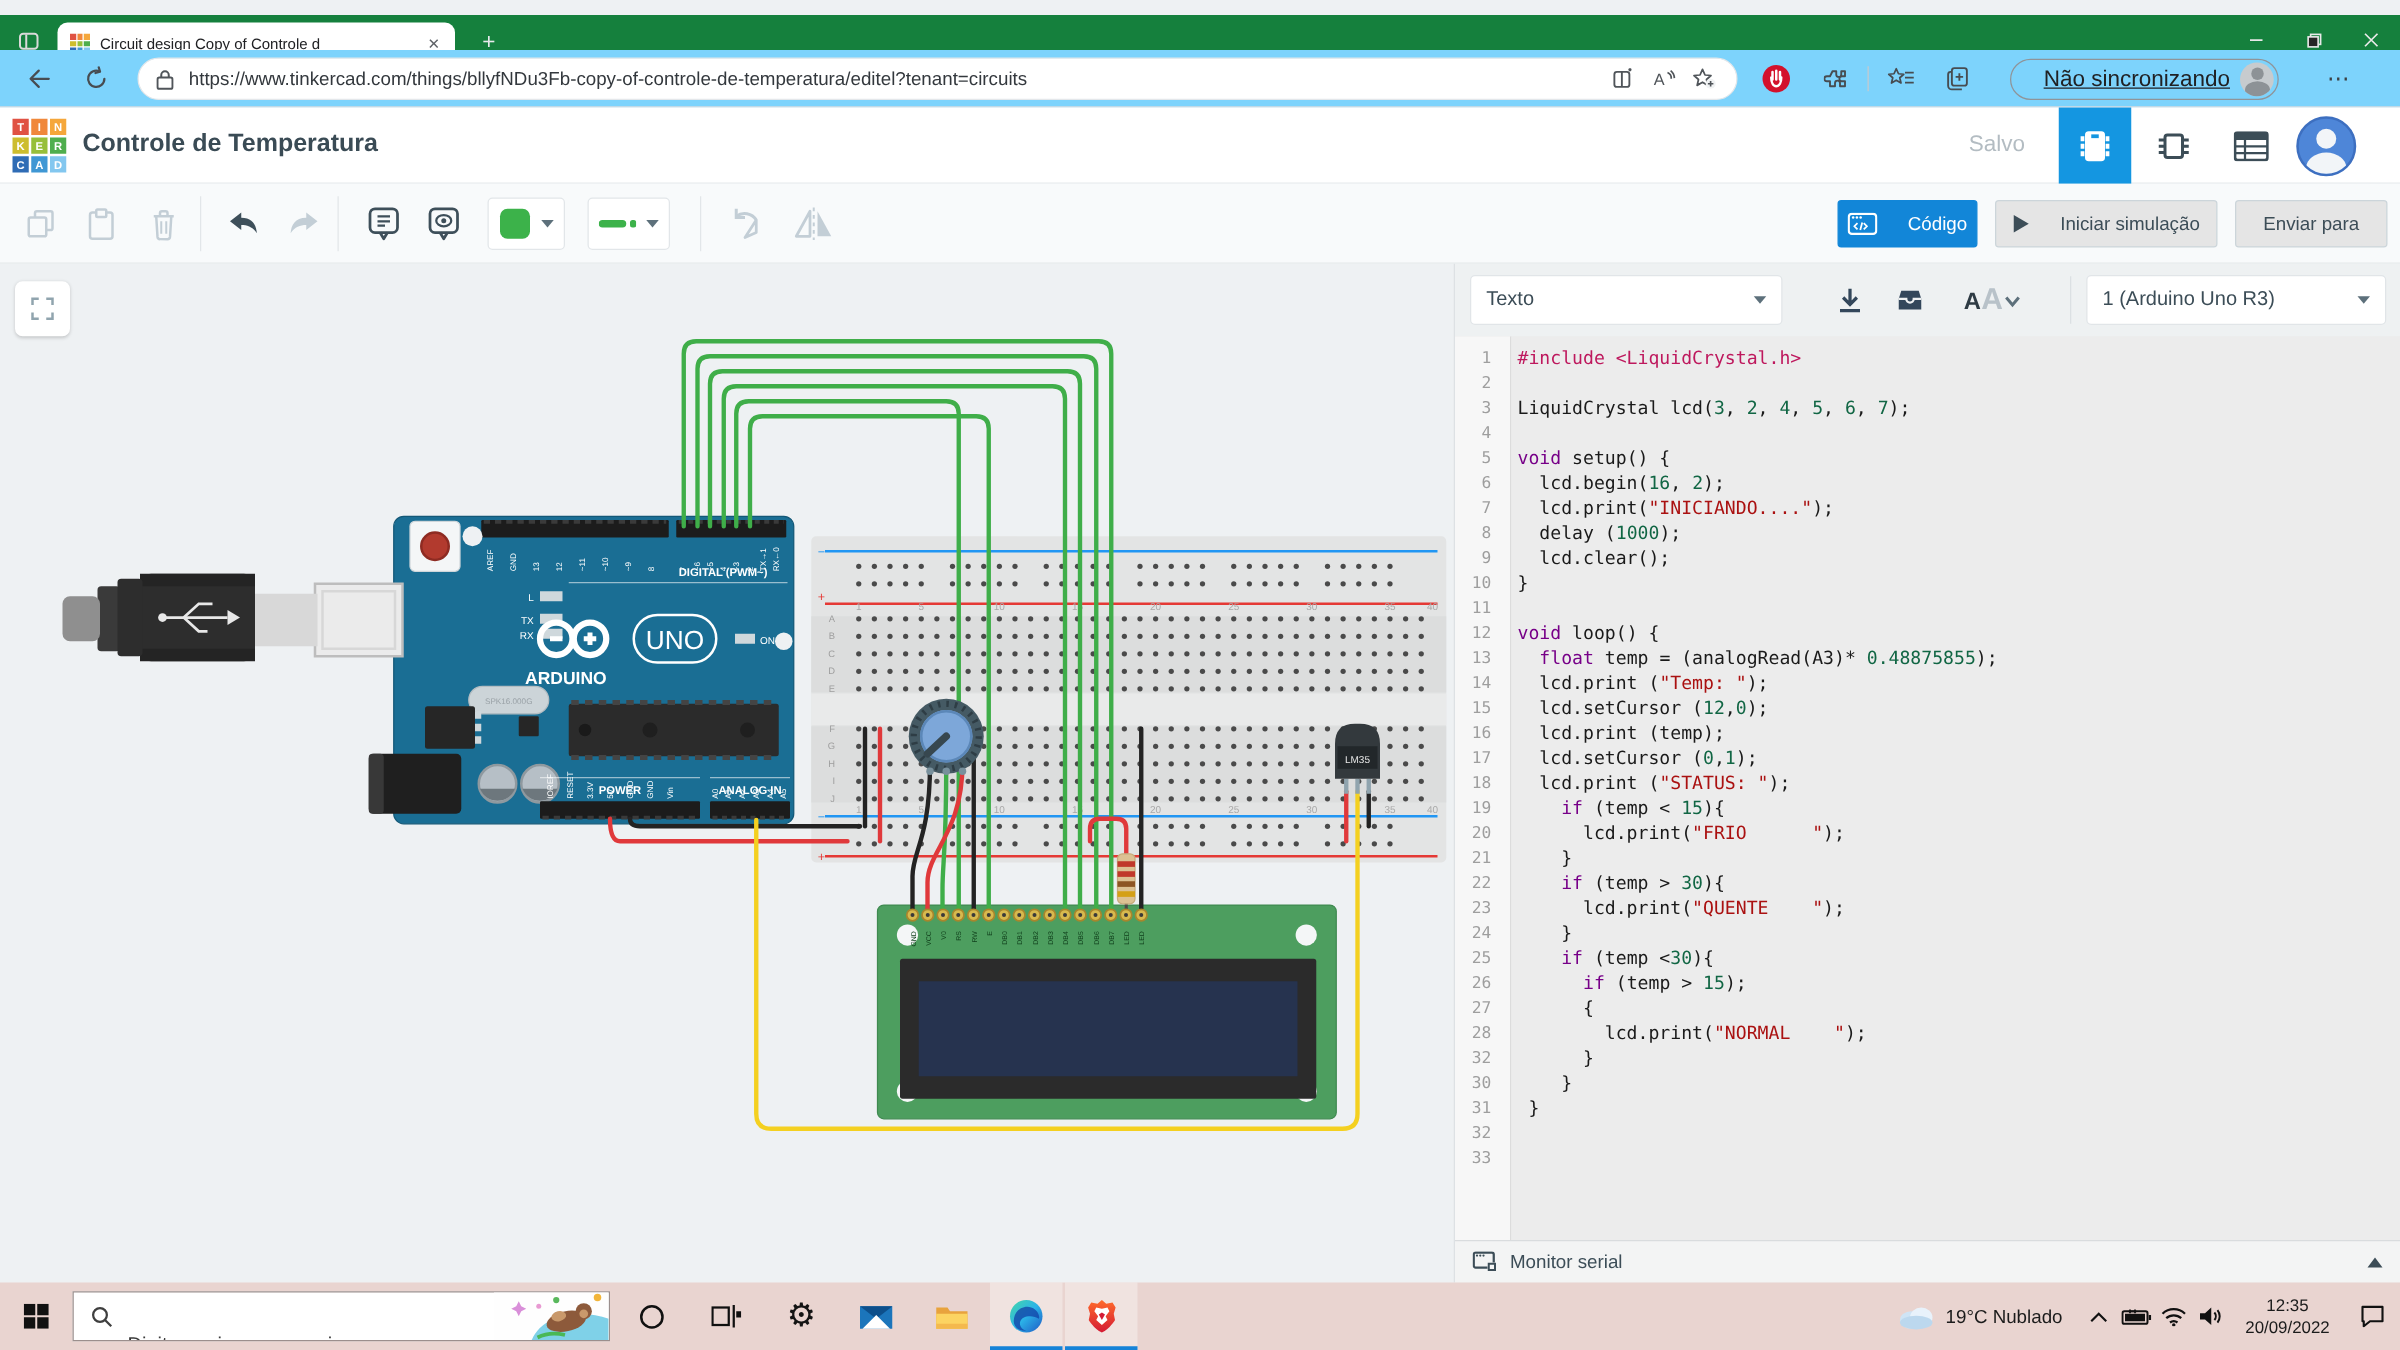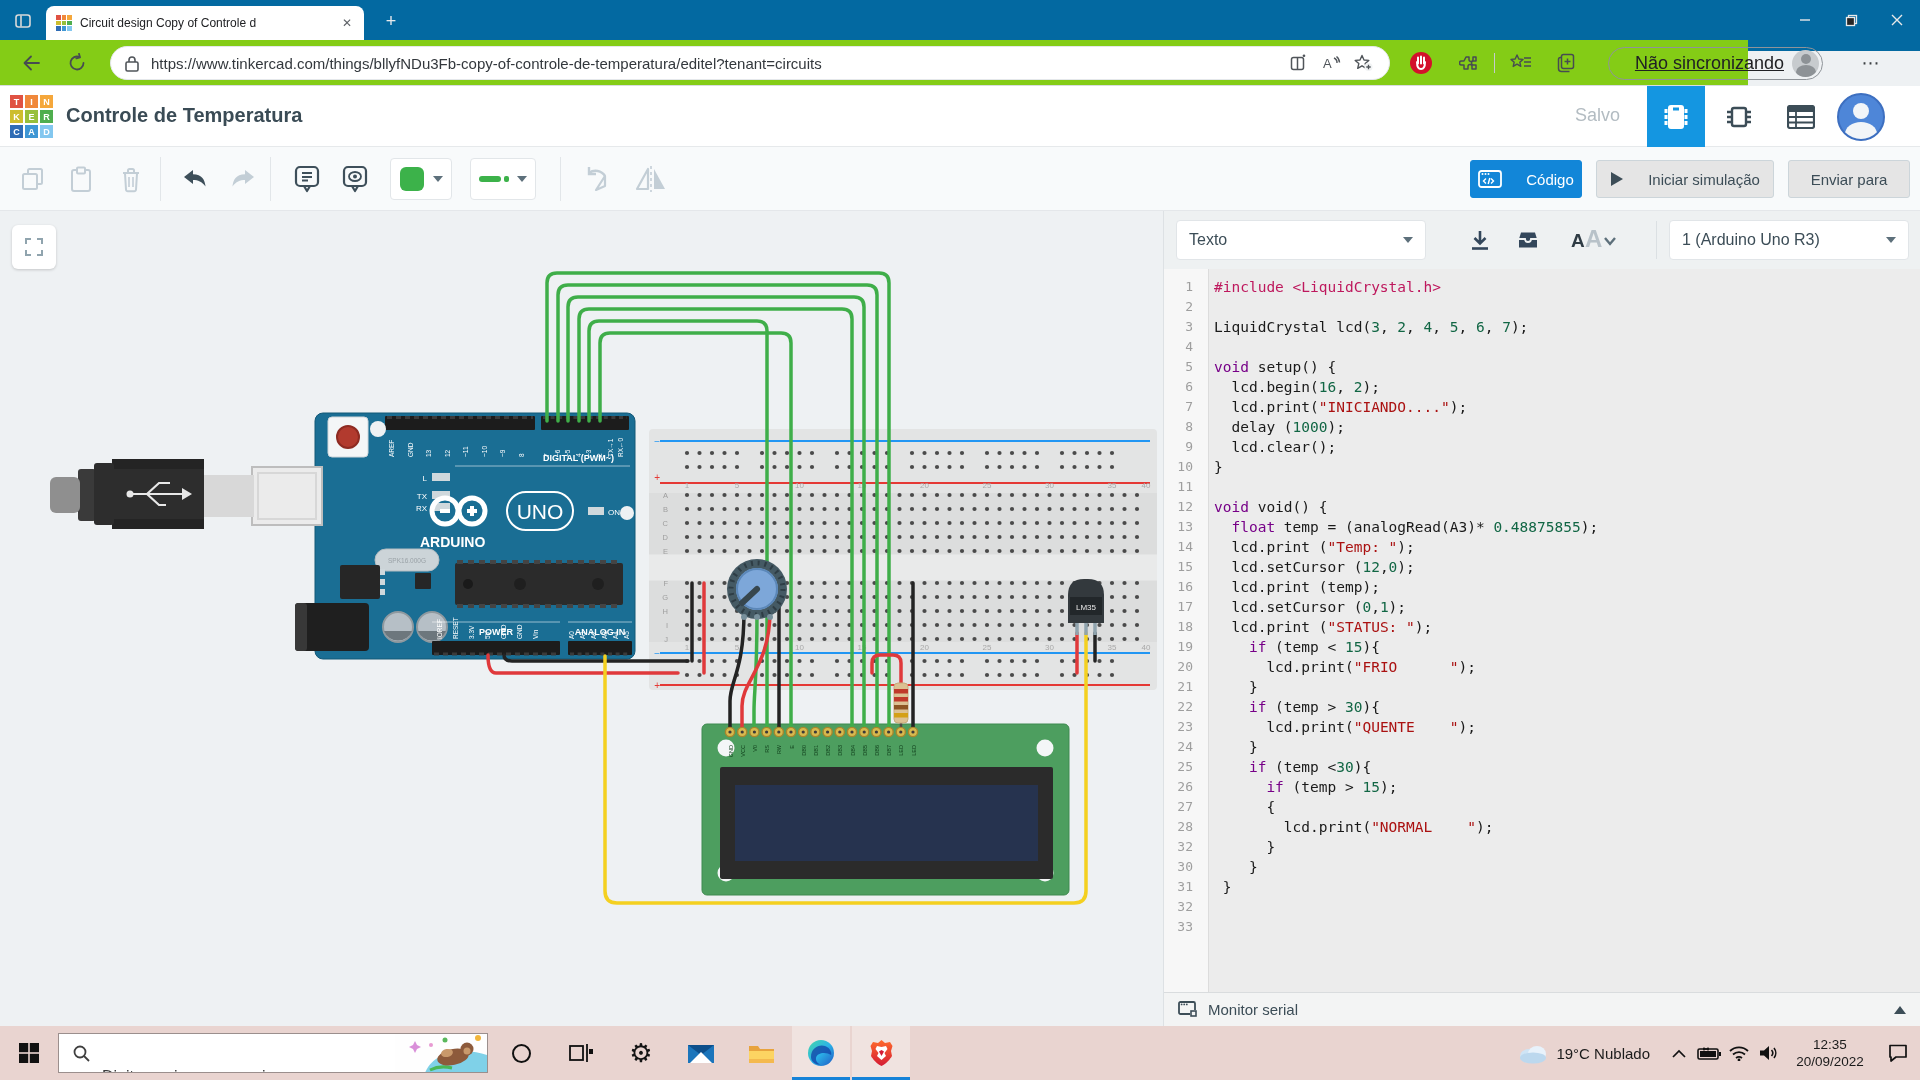--- a/index.html
+++ b/index.html
@@ -1,33 +1,33 @@
 <!DOCTYPE html>
 <html><head>
 <meta charset="utf-8">
 <style>
   html,body{margin:0;padding:0;background:#000;}
   *{box-sizing:border-box;}
   .screen{position:relative;width:1920px;height:1080px;overflow:hidden;font-family:"Liberation Sans",sans-serif;background:#eef1f3;}
 
   
-  .titlebar{position:absolute;left:0;top:0;width:1920px;height:51px;background:#0369a1;}
+  .titlebar{position:absolute;left:0;top:12px;width:1920px;height:51px;background:#15803d;}
   .tb-apps{position:absolute;left:10px;top:8px;width:26px;height:26px;display:flex;align-items:center;justify-content:center;border-radius:4px;}
   .tab{position:absolute;left:46px;top:6px;width:318px;height:34px;background:#fff;border-radius:8px 8px 0 0;display:flex;align-items:center;padding:0 8px 0 10px;}
   .tab-fav{width:16px;height:16px;display:grid;grid-template-columns:repeat(3,1fr);gap:1px;flex:0 0 auto;}
   .tab-fav i{display:block;}
   .tab-title{flex:1;margin-left:8px;font-size:12px;color:#202124;white-space:nowrap;overflow:hidden;position:relative;}
   .tab-title::after{content:"";position:absolute;right:0;top:0;bottom:0;width:24px;background:linear-gradient(90deg,rgba(255,255,255,0),#fff);}
   .tab-close{flex:0 0 auto;width:18px;height:18px;display:flex;align-items:center;justify-content:center;color:#5f6368;font-size:12px;border-radius:4px;}
   .newtab{position:absolute;left:378px;top:8px;width:26px;height:26px;color:#e8eaed;font-size:18px;display:flex;align-items:center;justify-content:center;}
   .winctl{position:absolute;top:0;right:0;height:40px;display:flex;}
   .winctl>div{width:46px;height:40px;display:flex;align-items:center;justify-content:center;}
 
   
-  .navbar{position:absolute;left:0;top:40px;width:1748px;height:46px;background:#84cc16;border-bottom:1px solid #d8dcdf;padding-left:14px;}
+  .navbar{position:absolute;left:0;top:40px;width:1920px;height:46px;background:#7dd3fc;border-bottom:1px solid #d8dcdf;padding-left:14px;}
   .nav-ic{position:absolute;top:8px;width:30px;height:30px;display:flex;align-items:center;justify-content:center;border-radius:50%;}
   .urlpill{position:absolute;left:110px;top:6px;width:1280px;height:34px;background:#fff;border-radius:17px;border:1px solid #e4e7ea;display:flex;align-items:center;padding:0 10px 0 14px;}
   .url-text{font-size:15px;color:#33383d;margin-left:12px;white-space:nowrap;overflow:hidden;flex:1;}
   .pill-ic{width:32px;height:28px;display:flex;align-items:center;justify-content:center;flex:0 0 auto;color:#50555a;}
   .nav-right-ic{position:absolute;top:9px;width:30px;height:28px;display:flex;align-items:center;justify-content:center;}
   .nav-div{position:absolute;top:13px;width:1px;height:20px;background:#c6cacd;}
   .profile-pill{position:absolute;left:1608px;top:7px;width:215px;height:33px;border:1px solid #8f9499;border-radius:17px;display:flex;align-items:center;justify-content:flex-end;padding:0 3px 0 14px;gap:8px;}
   .profile-pill span{font-size:18px;color:#202124;text-decoration:underline;}
   .avatar-sm{width:27px;height:27px;border-radius:50%;background:#c7cbce;position:relative;overflow:hidden;}
   .avatar-sm::before{content:"";position:absolute;left:8.5px;top:4px;width:10px;height:10px;border-radius:50%;background:#8d9296;}
@@ -1152,21 +1152,21 @@
           <div class="crow"><span class="ln">2</span><span class="lc"></span></div>
           <div class="crow"><span class="ln">3</span><span class="lc"><span>LiquidCrystal lcd(</span><span class="tk-n">3</span><span>, </span><span class="tk-n">2</span><span>, </span><span class="tk-n">4</span><span>, </span><span class="tk-n">5</span><span>, </span><span class="tk-n">6</span><span>, </span><span class="tk-n">7</span><span>);</span></span></div>
           <div class="crow"><span class="ln">4</span><span class="lc"></span></div>
           <div class="crow"><span class="ln">5</span><span class="lc"><span class="tk-k">void</span><span> setup() {</span></span></div>
           <div class="crow"><span class="ln">6</span><span class="lc"><span>  lcd.begin(</span><span class="tk-n">16</span><span>, </span><span class="tk-n">2</span><span>);</span></span></div>
           <div class="crow"><span class="ln">7</span><span class="lc"><span>  lcd.print(</span><span class="tk-s">"INICIANDO...."</span><span>);</span></span></div>
           <div class="crow"><span class="ln">8</span><span class="lc"><span>  delay (</span><span class="tk-n">1000</span><span>);</span></span></div>
           <div class="crow"><span class="ln">9</span><span class="lc"><span>  lcd.clear();</span></span></div>
           <div class="crow"><span class="ln">10</span><span class="lc"><span>}</span></span></div>
           <div class="crow"><span class="ln">11</span><span class="lc"></span></div>
-          <div class="crow"><span class="ln">12</span><span class="lc"><span class="tk-k">void</span><span> void() {</span></span></div>
+          <div class="crow"><span class="ln">12</span><span class="lc"><span class="tk-k">void</span><span> loop() {</span></span></div>
           <div class="crow"><span class="ln">13</span><span class="lc"><span>  </span><span class="tk-k">float</span><span> temp = (analogRead(A3)* </span><span class="tk-n">0.48875855</span><span>);</span></span></div>
           <div class="crow"><span class="ln">14</span><span class="lc"><span>  lcd.print (</span><span class="tk-s">"Temp: "</span><span>);</span></span></div>
           <div class="crow"><span class="ln">15</span><span class="lc"><span>  lcd.setCursor (</span><span class="tk-n">12</span><span>,</span><span class="tk-n">0</span><span>);</span></span></div>
           <div class="crow"><span class="ln">16</span><span class="lc"><span>  lcd.print (temp);</span></span></div>
           <div class="crow"><span class="ln">17</span><span class="lc"><span>  lcd.setCursor (</span><span class="tk-n">0</span><span>,</span><span class="tk-n">1</span><span>);</span></span></div>
           <div class="crow"><span class="ln">18</span><span class="lc"><span>  lcd.print (</span><span class="tk-s">"STATUS: "</span><span>);</span></span></div>
           <div class="crow"><span class="ln">19</span><span class="lc"><span>    </span><span class="tk-k">if</span><span> (temp &lt; </span><span class="tk-n">15</span><span>){</span></span></div>
           <div class="crow"><span class="ln">20</span><span class="lc"><span>      lcd.print(</span><span class="tk-s">"FRIO      "</span><span>);</span></span></div>
           <div class="crow"><span class="ln">21</span><span class="lc"><span>    }</span></span></div>
           <div class="crow"><span class="ln">22</span><span class="lc"><span>    </span><span class="tk-k">if</span><span> (temp &gt; </span><span class="tk-n">30</span><span>){</span></span></div>

